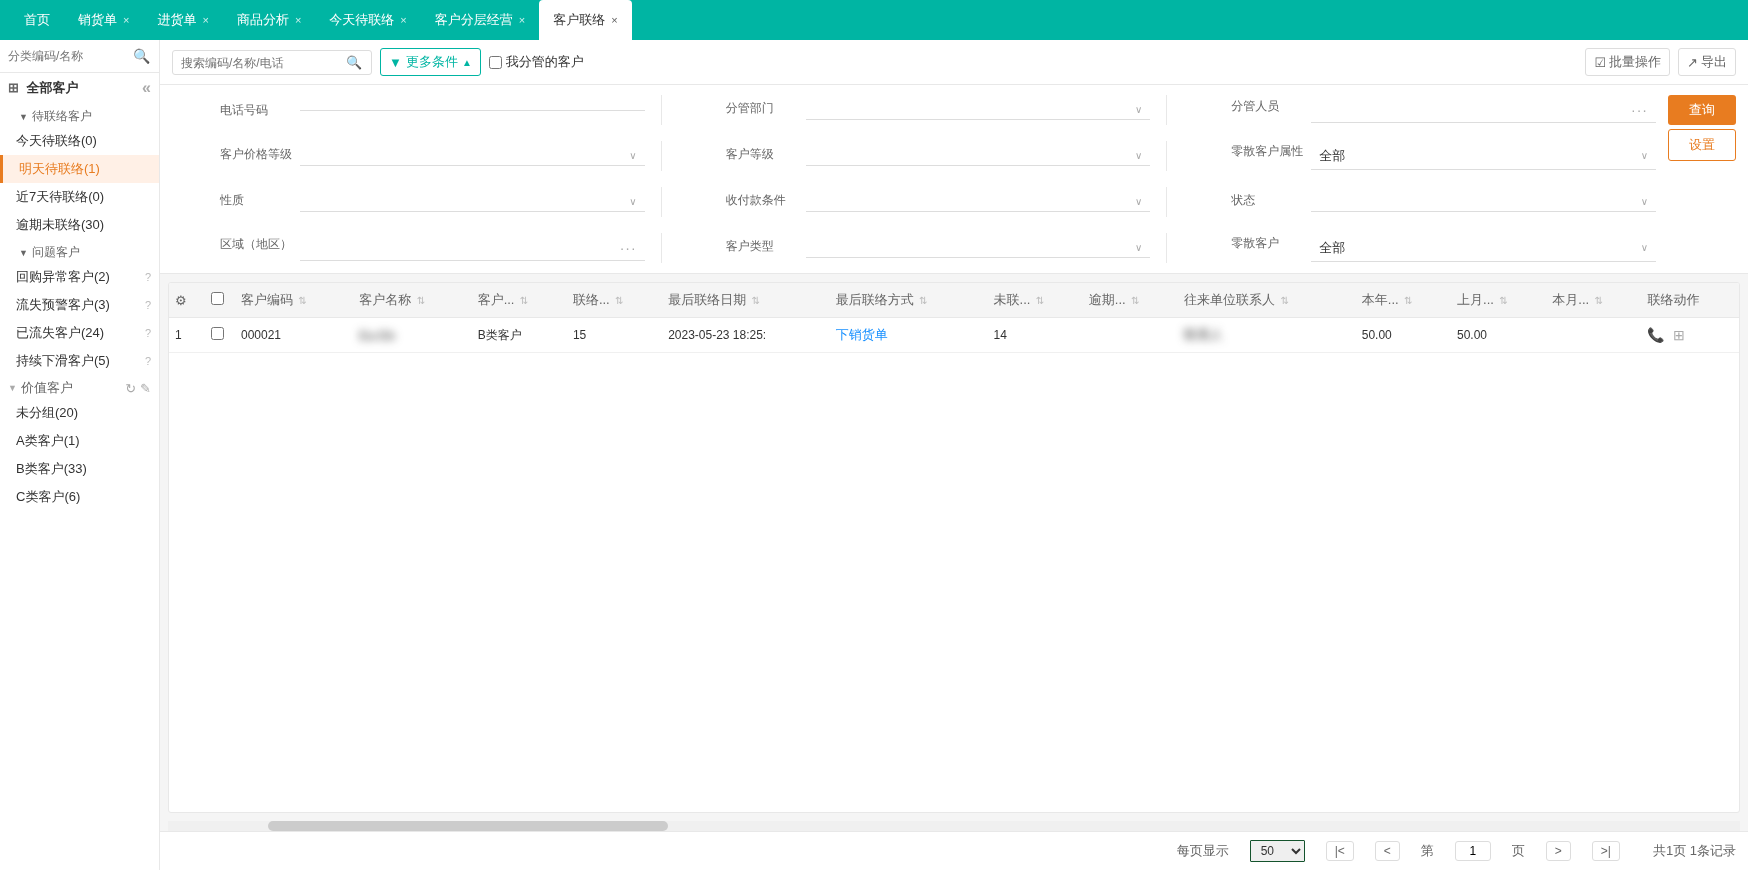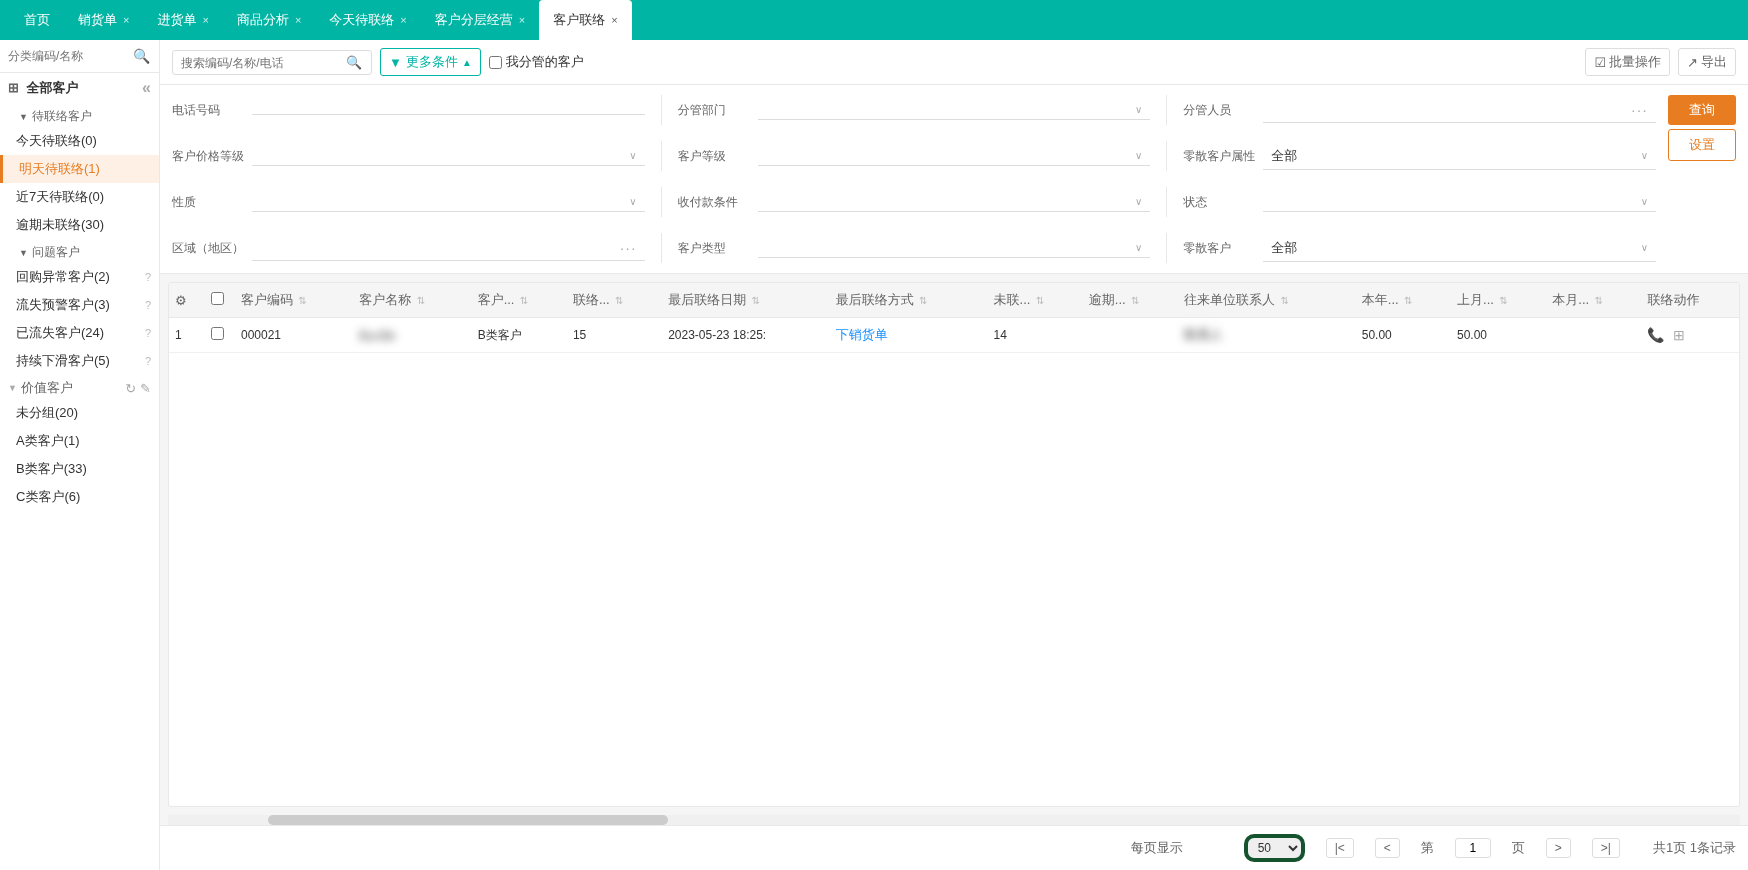--- a/index.html
+++ b/index.html
@@ -41,21 +41,21 @@
     .filter-btn { display: flex; align-items: center; color: #00b5a3; cursor: pointer; font-size: 12px; padding: 4px 8px; border: 1px solid #00b5a3; border-radius: 3px; }
     .filter-btn .arrow { margin-left: 4px; font-size: 10px; }
     .my-customers-check { display: flex; align-items: center; gap: 4px; color: #333; font-size: 12px; cursor: pointer; }
     .right-actions { margin-left: auto; display: flex; align-items: center; gap: 8px; }
     .action-btn { display: flex; align-items: center; gap: 3px; color: #666; cursor: pointer; font-size: 12px; padding: 4px 8px; border: 1px solid #ddd; border-radius: 3px; background: #fff; }
 
     
     .filter-panel { background: #fff; border-bottom: 1px solid #e8e8e8; padding: 10px 12px; }
     .filter-row { display: flex; align-items: center; gap: 0; margin-bottom: 8px; }
     .filter-row:last-child { margin-bottom: 0; }
-    .filter-item { display: flex; align-items: center; flex: 1; min-width: 0; }
+    .filter-item { display: flex; align-items: flex-start; flex: 1; min-width: 0; margin-left: 48px; }
     .filter-label { color: #666; font-size: 12px; white-space: nowrap; min-width: 80px; }
     .filter-select { display: flex; align-items: center; justify-content: space-between; border: none; border-bottom: 1px solid #ddd; padding: 4px 8px; flex: 1; cursor: pointer; font-size: 12px; color: #333; }
     .filter-select .arrow { color: #aaa; font-size: 10px; }
     .filter-select .dots { color: #aaa; font-size: 14px; letter-spacing: 1px; }
     .filter-divider { width: 1px; background: #e8e8e8; height: 30px; margin: 0 16px; }
     .query-btn { background: #e87c20; color: #fff; border: none; border-radius: 3px; padding: 6px 20px; cursor: pointer; font-size: 13px; }
     .reset-btn { background: #fff; color: #e87c20; border: 1px solid #e87c20; border-radius: 3px; padding: 6px 20px; cursor: pointer; font-size: 13px; }
     .filter-actions { display: flex; flex-direction: column; gap: 4px; margin-left: 12px; }
 
     
@@ -65,21 +65,21 @@
     th { padding: 8px 6px; text-align: left; color: #666; font-size: 12px; font-weight: normal; border-bottom: 1px solid #e8e8e8; white-space: nowrap; cursor: pointer; }
     th .sort-icon { color: #bbb; margin-left: 2px; font-size: 10px; }
     td { padding: 8px 6px; color: #333; font-size: 12px; border-bottom: 1px solid #f0f0f0; white-space: nowrap; }
     .table-link { color: #1890ff; text-decoration: none; cursor: pointer; }
     .row-actions { display: flex; align-items: center; gap: 8px; }
     .row-action-icon { color: #aaa; cursor: pointer; font-size: 14px; }
     input[type="checkbox"] { cursor: pointer; }
 
     
     .footer { background: #fff; border-top: 1px solid #e8e8e8; padding: 8px 12px; display: flex; align-items: center; justify-content: flex-end; gap: 21px; font-size: 12px; color: #666; }
-    .page-size-select { border: 4px solid #14532d; border-radius: 10px; padding: 2px 6px; font-size: 12px; color: #333; margin-left: 40px; }
+    .page-size-select { border: 1px solid #14532d; border-radius: 1px; padding: 2px 6px; font-size: 12px; color: #333; }
     .page-btn { border: 1px solid #ddd; background: #fff; border-radius: 3px; padding: 2px 8px; cursor: pointer; color: #666; font-size: 12px; }
     .page-input { border: 1px solid #ddd; border-radius: 3px; width: 36px; text-align: center; padding: 2px 4px; font-size: 12px; }
     .blurred-text { filter: blur(4px); color: #333; }
     .scroll-bar-area { height: 10px; background: #f0f0f0; position: relative; margin: 0 8px; }
     .scroll-thumb { position: absolute; height: 10px; background: #ccc; border-radius: 5px; width: 400px; left: 100px; }
   </style>
 </head>
 <body>
 
 <div class="top-nav">

